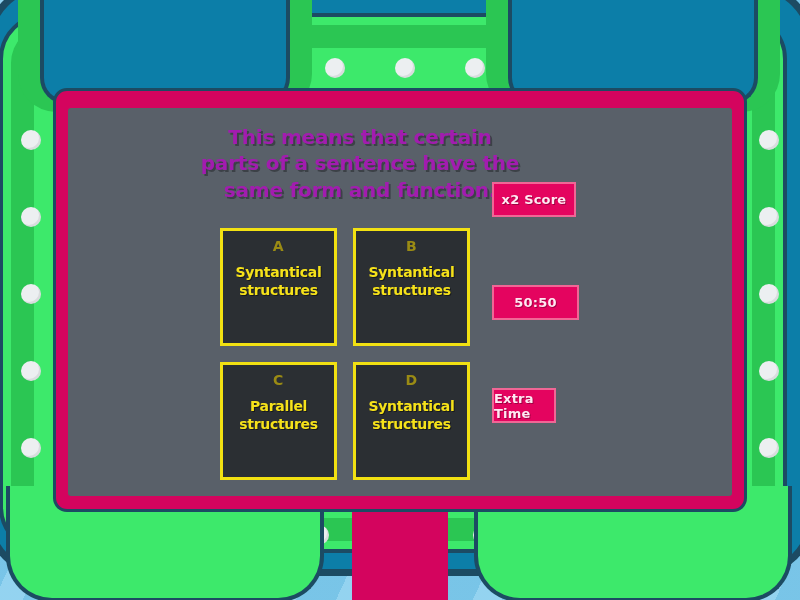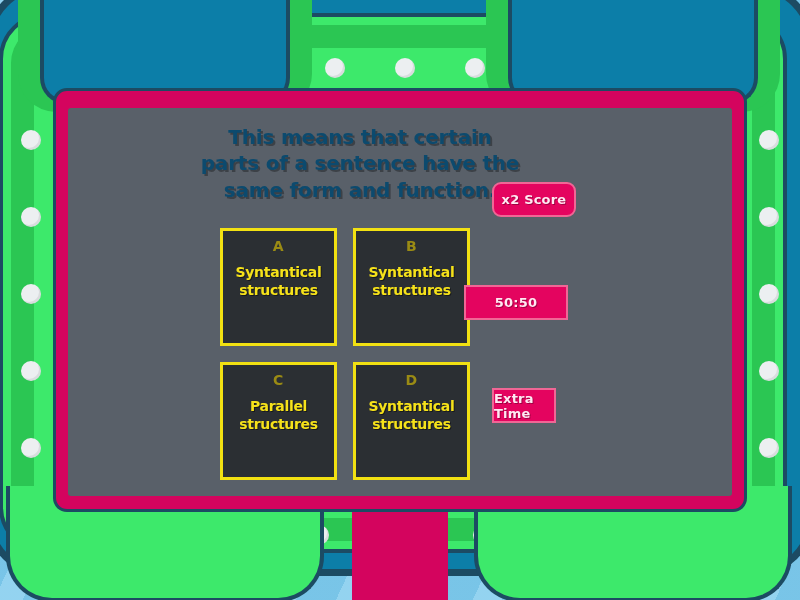--- a/index.html
+++ b/index.html
@@ -115,21 +115,21 @@
     box-sizing:border-box;
   }
   #leg-left-core { left:40px; border-radius:0 0 26px 26px;}
   #leg-right-core{ left:508px;border-radius:0 0 26px 26px;}
 
   
   #question{
     position:absolute;
     left:150px; top:124px; width:420px;
     text-align:center;
-    color:#0c4a6e;
+    color:#a21caf;
     font-size:20px;
     font-weight:bold;
     line-height:1.32;
     letter-spacing:-.2px;
     text-shadow:2px 2px 0 rgba(0,0,0,.32);
   }
 
   
   #answers{
     position:absolute;
@@ -178,22 +178,22 @@
     font-size:13px;
     font-weight:bold;
     letter-spacing:.2px;
     display:flex;
     align-items:center;
     justify-content:center;
     cursor:pointer;
     box-sizing:border-box;
     text-shadow:1px 1px 0 rgba(0,0,0,.3);
   }
-  #pu-0{ left:492px; top:182px; width:84px; height:35px;border-radius:9px;}
-  #pu-1{ left:464px; top:285px; width:104px; height:35px;}
+  #pu-0{ left:492px; top:182px; width:84px; height:35px;}
+  #pu-1{ left:492px; top:285px; width:87px; height:35px;}
   #pu-2{ left:492px; top:388px; width:64px; height:35px;}
 </style>
 </head>
 <body>
 
 <div id="bg-pattern"></div>
 
 <div id="cabinet">
   <div id="ring-bright"></div>
   <div id="ring-dots"></div>

